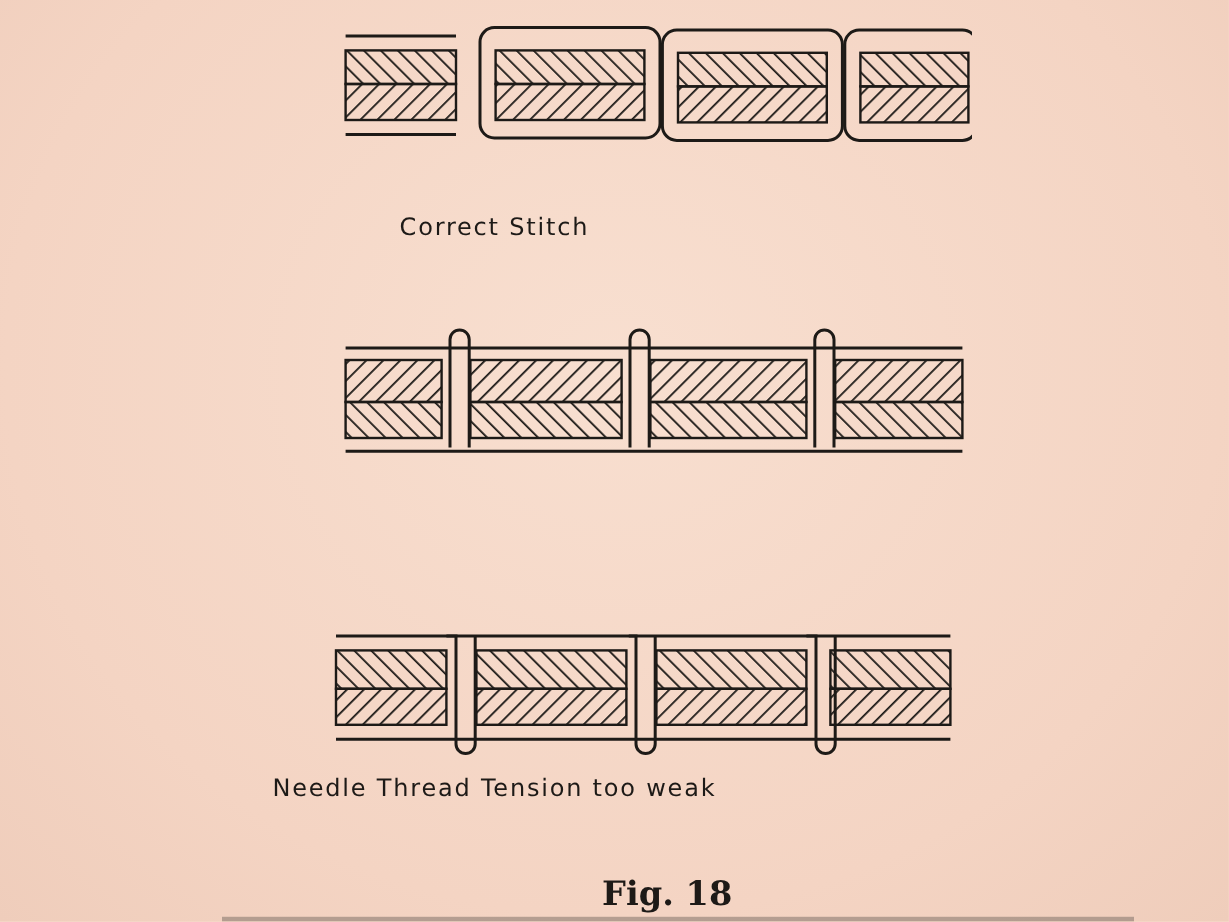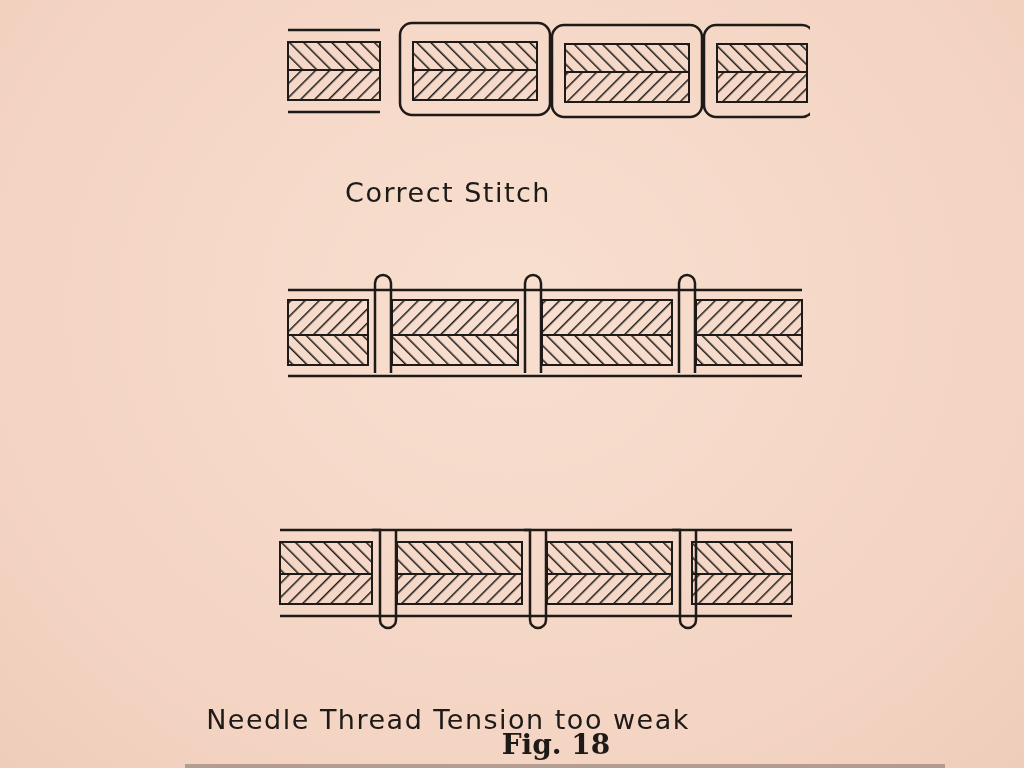--- a/index.html
+++ b/index.html
@@ -2,21 +2,21 @@
 <html><head>
 <meta charset="utf-8">
 <style>
   html,body{margin:0;padding:0;}
   body{width:1024px;height:768px;background:#f6d9c9;position:relative;overflow:hidden;
        font-family:"DejaVu Sans","Liberation Sans",sans-serif;color:#1d1a17;}
   .page{position:absolute;left:0;top:0;width:1024px;height:768px;
         background:radial-gradient(ellipse at 50% 40%,#f8dfd0 0%,#f4d4c3 70%,#efcdbb 100%);}
   .fig{position:absolute;left:280px;width:530px;}
   .fig svg{display:block;}
-  .caption{position:absolute;left:0;width:824px;text-align:center;font-size:27px;letter-spacing:1.5px;padding-left:36px;}
+  .caption{position:absolute;left:0;width:824px;text-align:center;font-size:20px;letter-spacing:1.5px;}
   .figlabel{position:absolute;left:0;width:1024px;text-align:center;font-family:"DejaVu Serif","Liberation Serif",serif;font-weight:bold;font-size:28px;margin-left:44px;}
   .rule{position:absolute;left:185px;top:764px;width:760px;height:4px;background:#8a7a70;opacity:.6;}
 </style>
 </head>
 <body>
 
 <div class="page">
 
   <div class="fig" style="top:20px;">
     <svg width="530" height="105" viewBox="0 0 530 105">
@@ -85,17 +85,17 @@
       </g>
       <g fill="none" stroke="#1d1a17" stroke-width="2.5">
         <line x1="8" y1="10" x2="520" y2="10"></line>
         <line x1="8" y1="96" x2="520" y2="96"></line>
         <path d="M100 10 h8 V100 a8 8 0 0 0 16 0 V10"></path>
         <path d="M252 10 h6 V100 a8 8 0 0 0 16 0 V10"></path>
         <path d="M400 10 h8 V100 a8 8 0 0 0 16 0 V10"></path>
       </g>
     </svg>
   </div>
-  <div class="caption" style="top:704px;">Needle Thread Tension too weak</div>
+  <div class="caption" style="top:644px;">Needle Thread Tension too weak</div>
 
   <div class="figlabel" style="top:728px;">Fig. 18</div>
   <div class="rule"></div>
 </div>
 
 </body></html>

